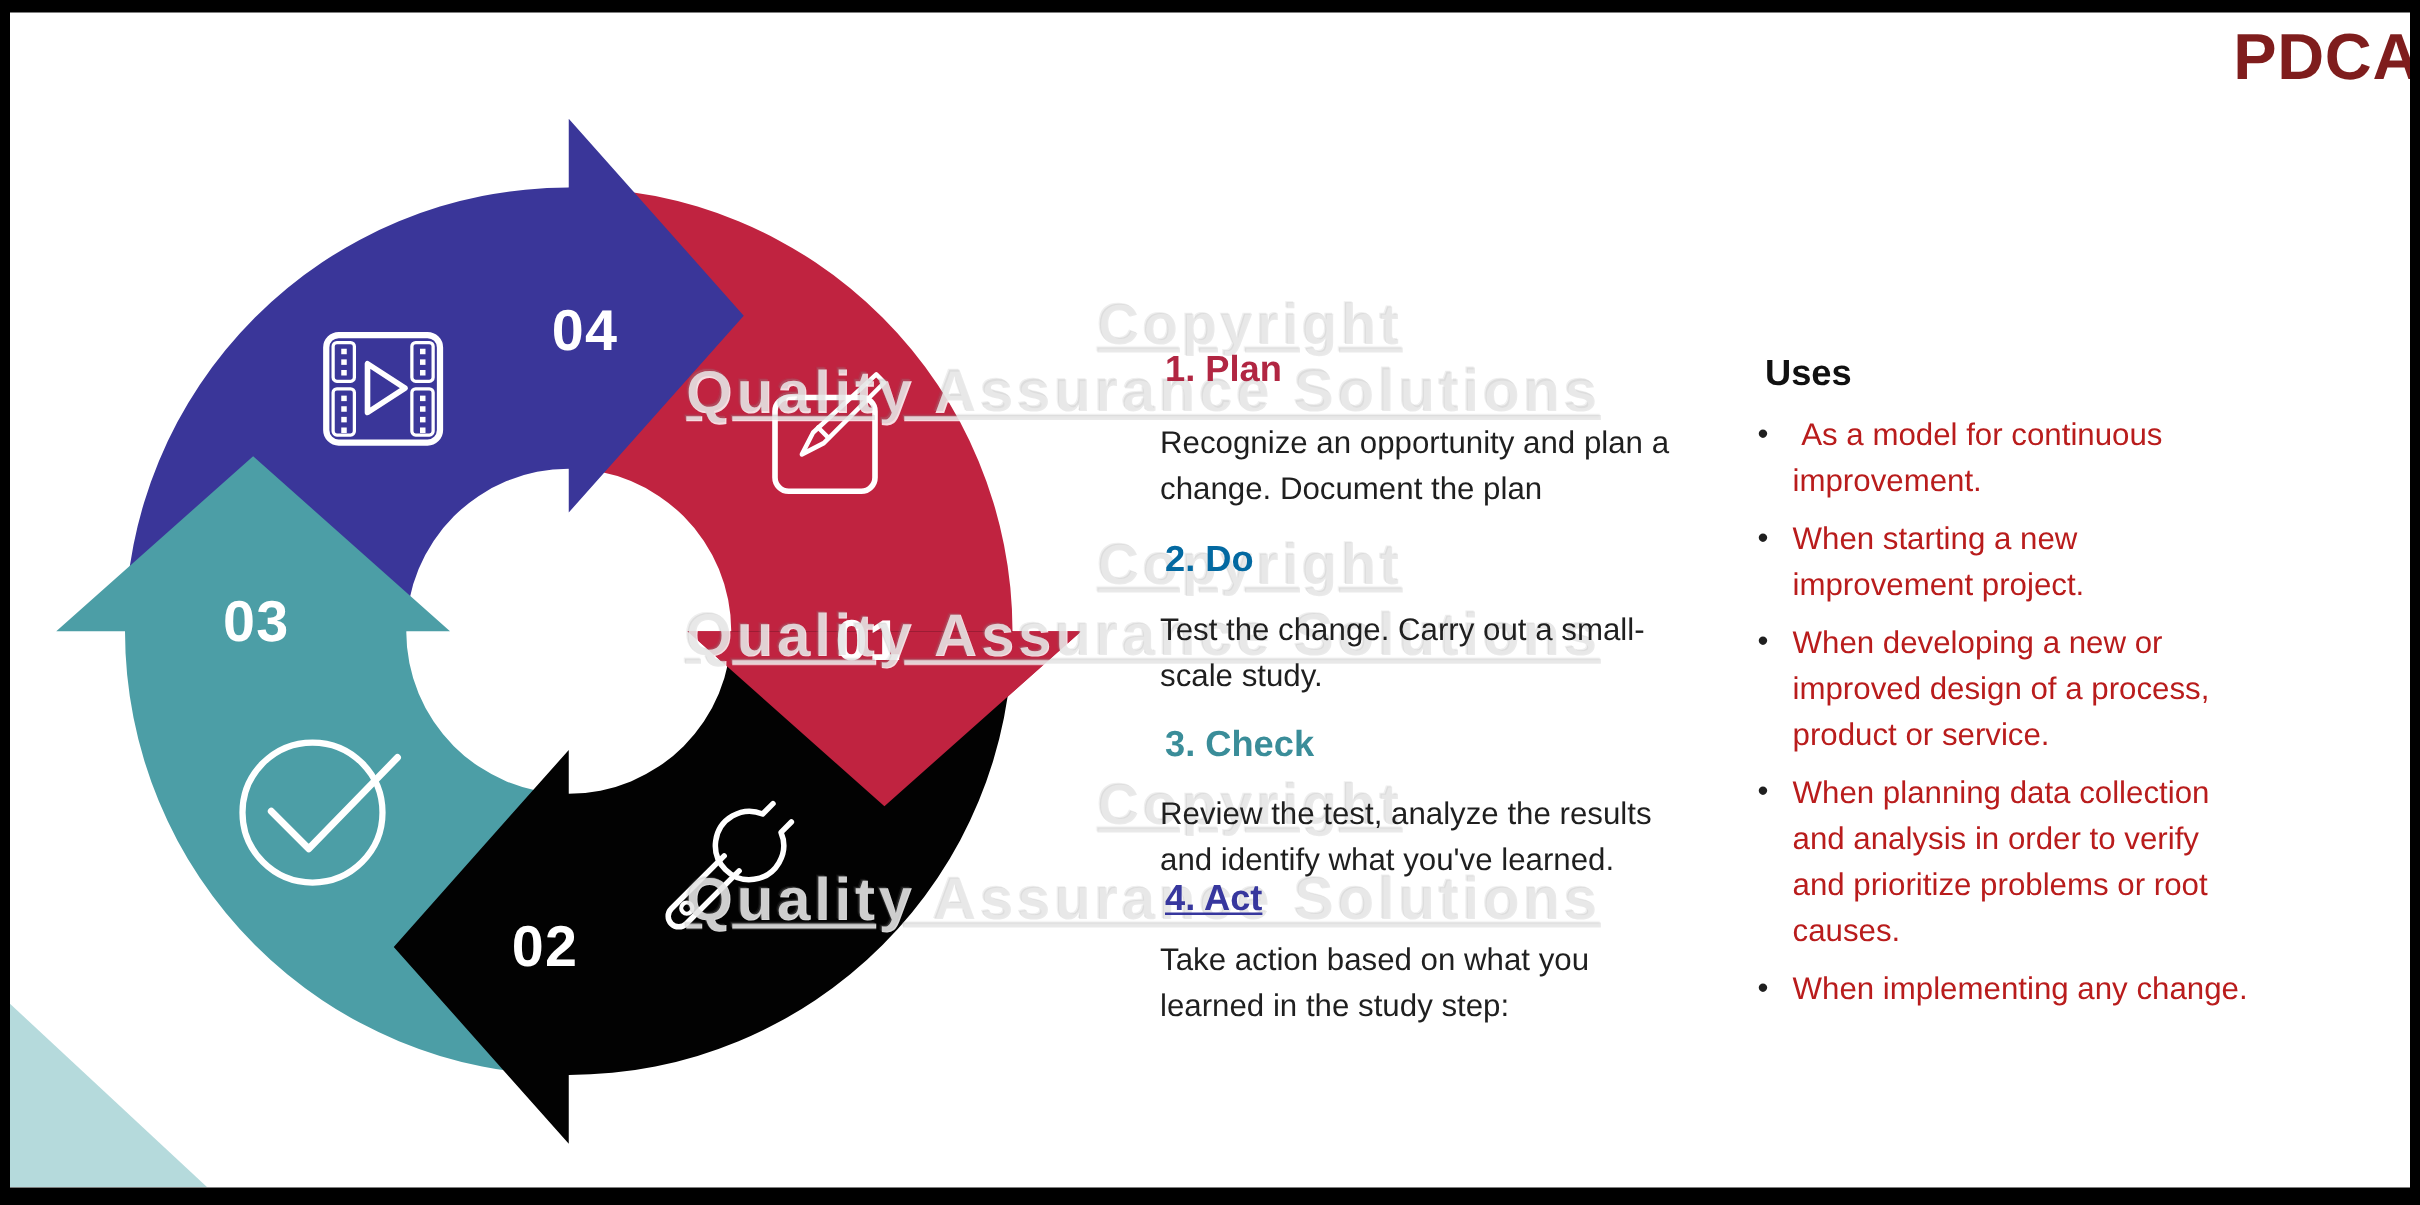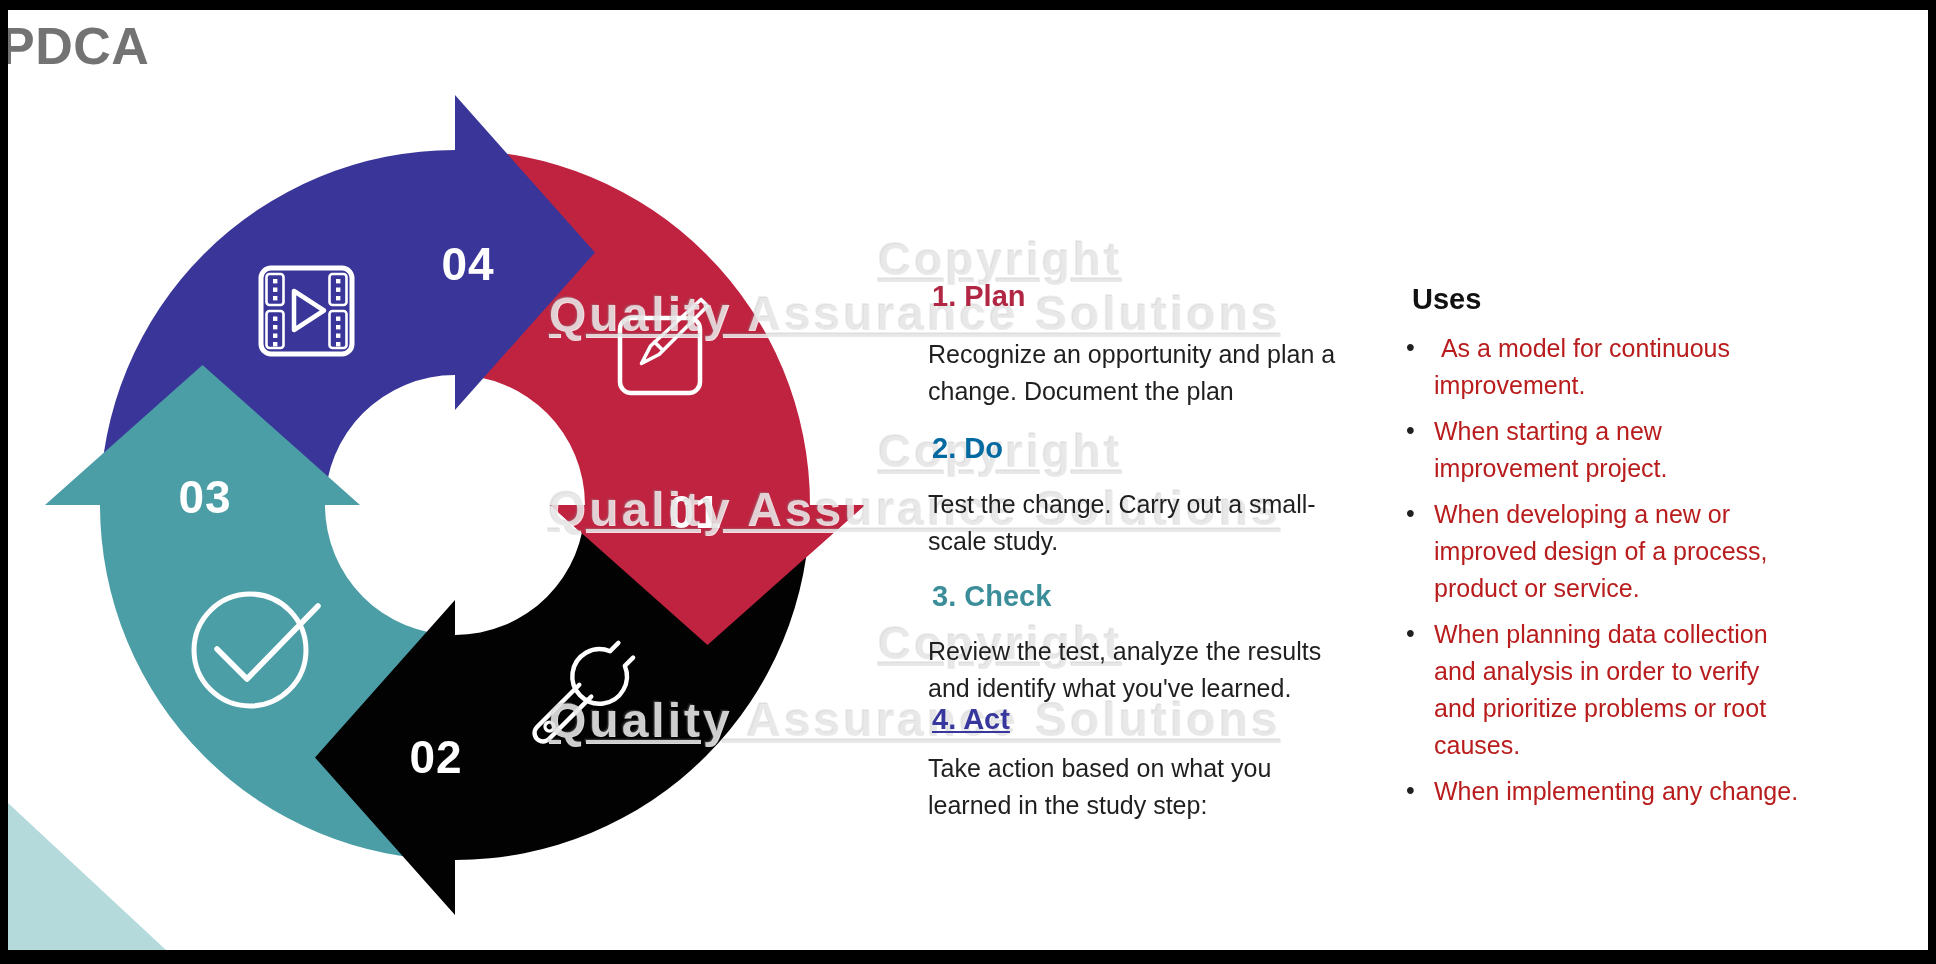--- a/index.html
+++ b/index.html
@@ -12,22 +12,22 @@
   .border-top    { position:absolute; left:0; top:0; width:1936px; height:10px; background:#000; }
   .border-left   { position:absolute; left:0; top:0; width:8px; height:964px; background:#000; }
   .border-right  { position:absolute; right:0; top:0; width:8px; height:964px; background:#000; }
   .bottom-bar    { position:absolute; left:0; top:950px; width:1936px; height:14px; background:#000; }
   .corner-triangle {
     position:absolute; left:8px; top:803px; width:158px; height:147px;
     background:#b5dadc; clip-path:polygon(0 0, 0 100%, 100% 100%);
   }
   
   .page-title {
-    position:absolute; left:0; top:16px; width:1936px; text-align:left;
-    font-size:52px; font-weight:700; color:#737373; letter-spacing:0.5px;
+    position:absolute; left:0; top:16px; width:1936px; text-align:right;
+    font-size:52px; font-weight:700; color:#7f1d1d; letter-spacing:0.5px;
   }
   
   .diagram { position:absolute; left:0; top:0; }
   .seg-num {
     position:absolute; width:110px; text-align:center; color:#ffffff;
     font-size:46px; font-weight:700; letter-spacing:1px; line-height:48px;
   }
   .num-01 { left:640px; top:488px; }
   .num-02 { left:381px; top:733px; }
   .num-03 { left:150px; top:473px; }

